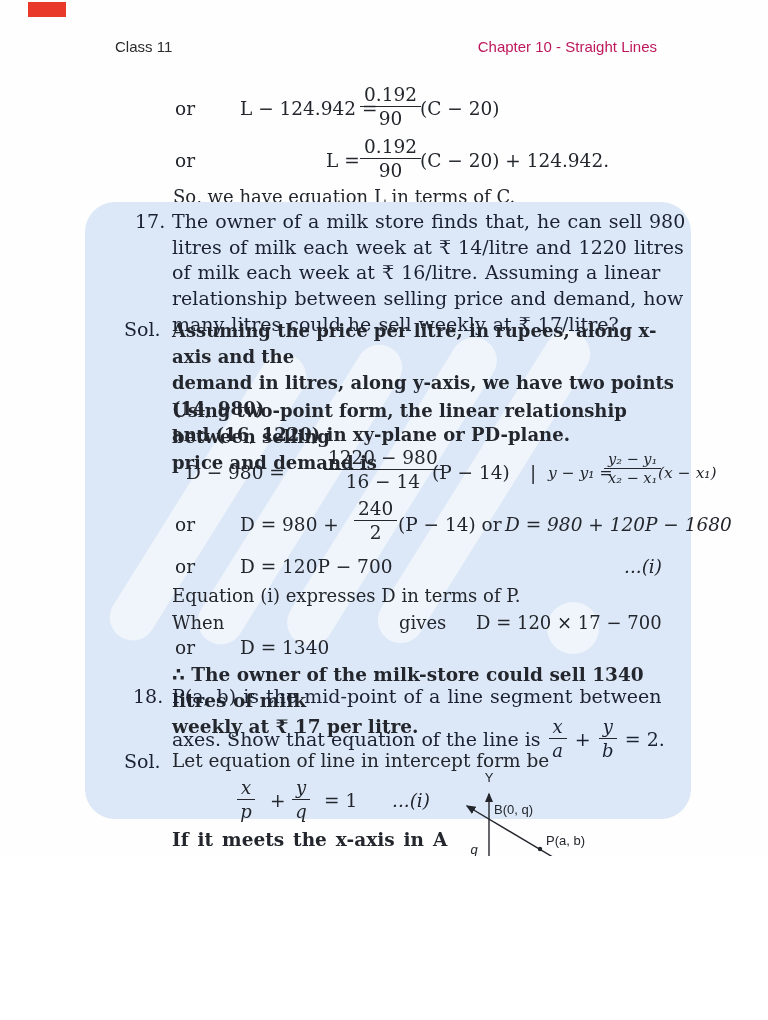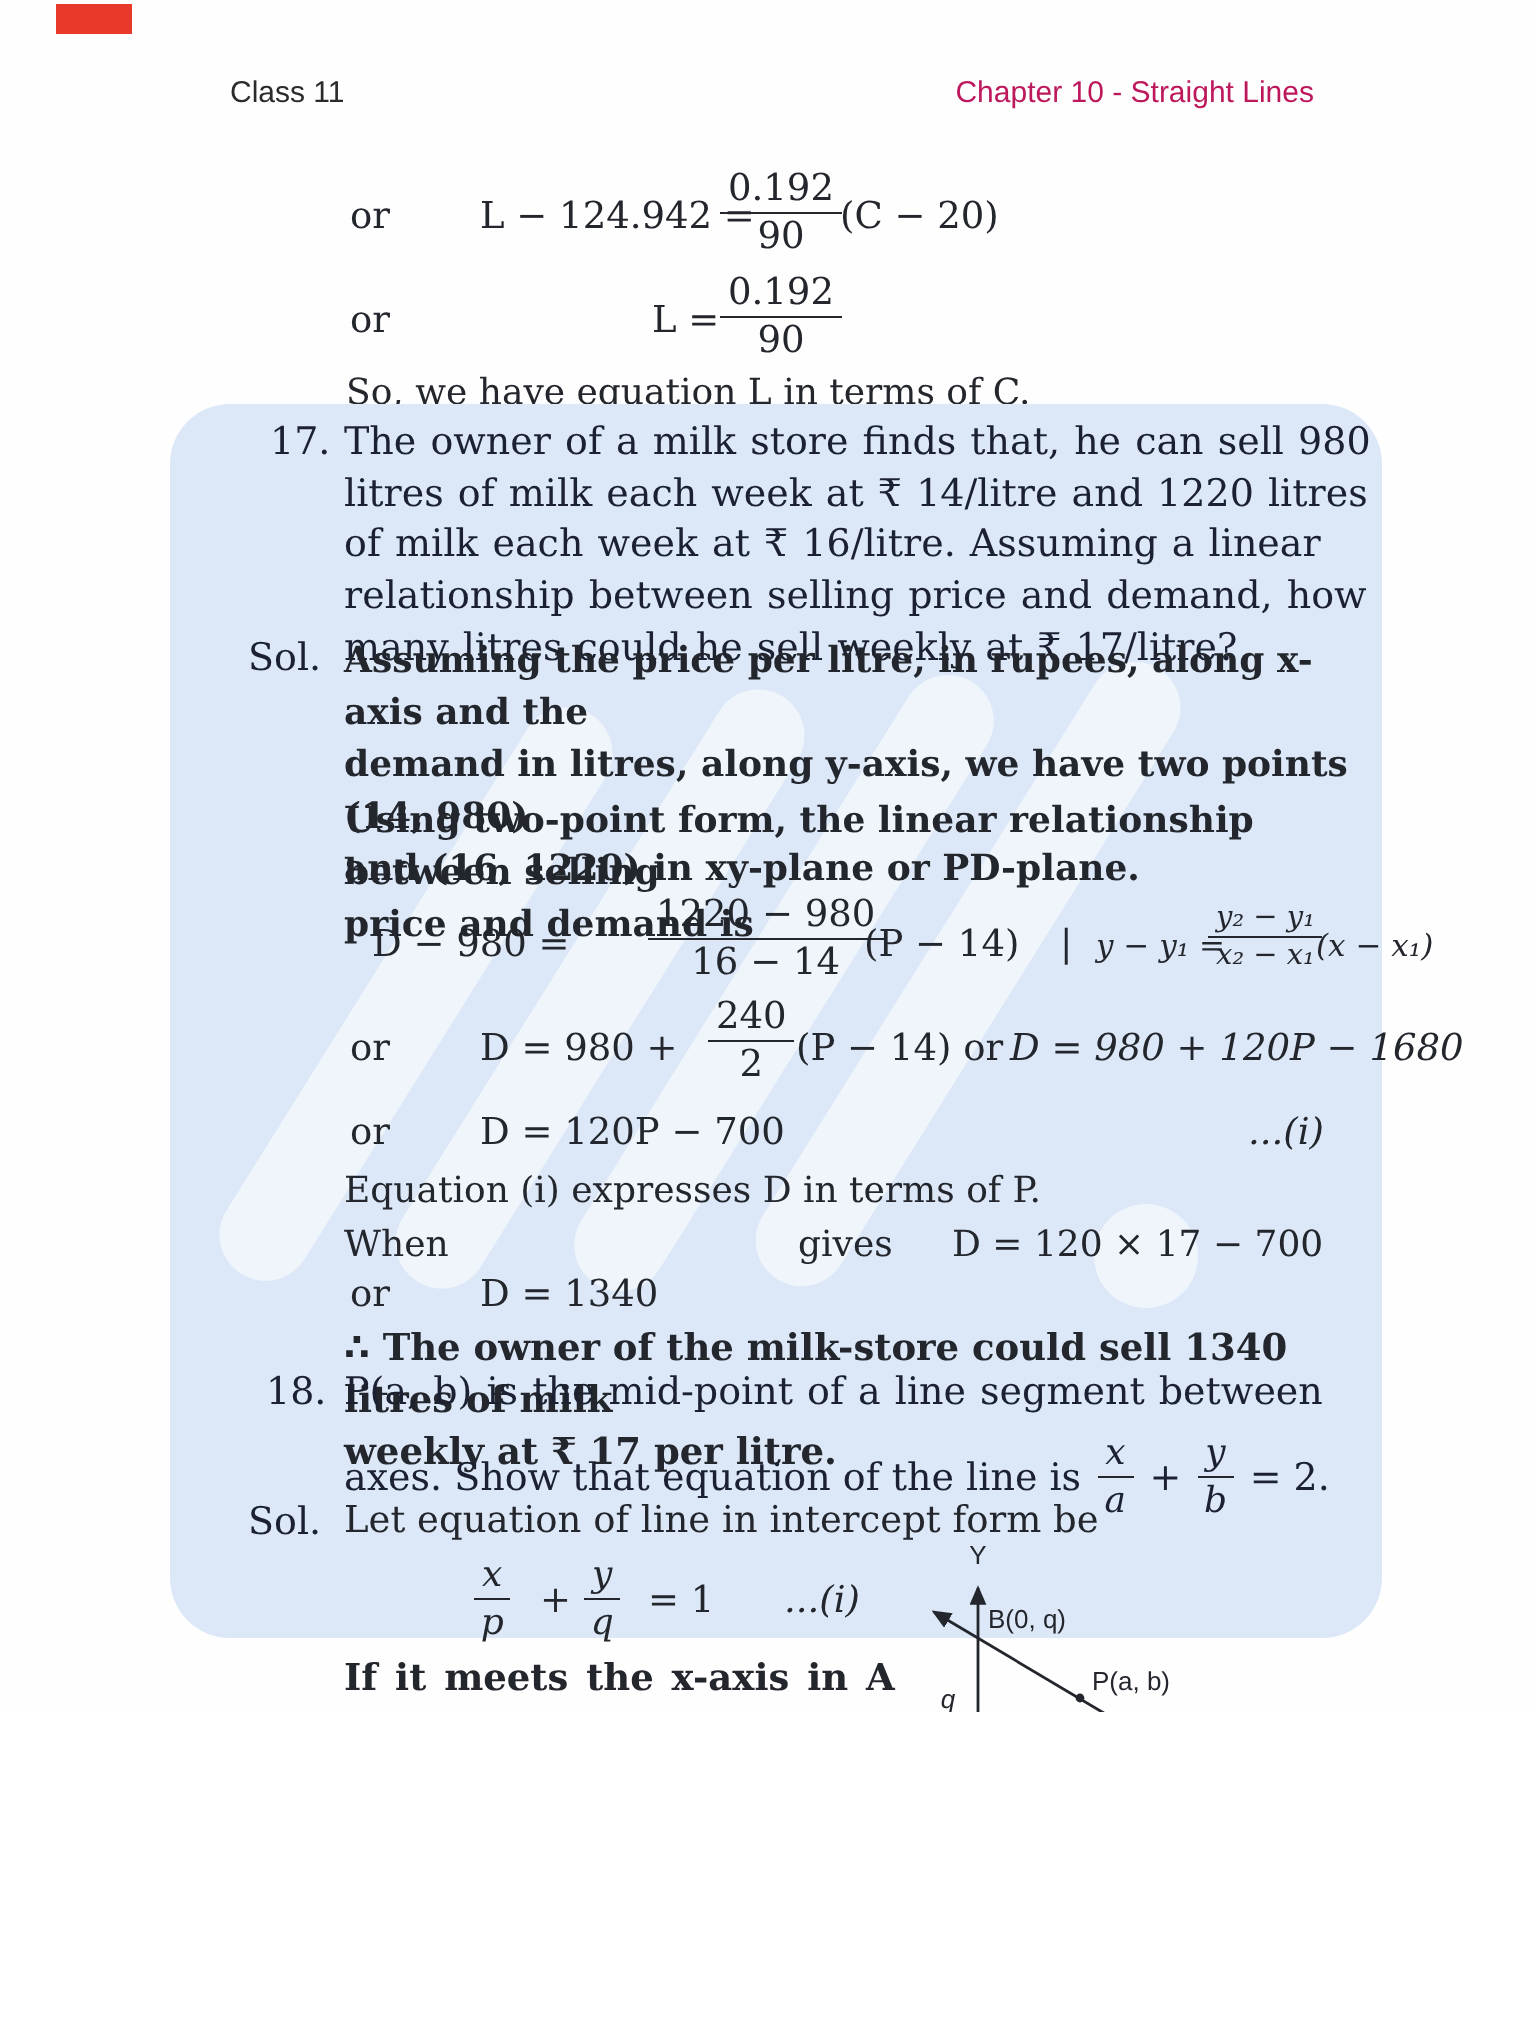--- a/index.html
+++ b/index.html
@@ -41,20 +41,21 @@
     <span class="abs eqtxt" style="left:420px;top:14px;">(C − 20)</span>
   </div>
 
   <div class="abs" style="left:0;top:136px;width:768px;height:52px;">
     <span class="abs eqtxt" style="left:175px;top:14px;">or</span>
     <span class="abs eqtxt" style="left:326px;top:14px;">L =</span>
     <span class="abs frac eqtxt" style="left:360px;top:0;">
       <span class="fnum">0.192</span>
       <span class="fden">90</span>
     </span>
+    <span class="abs eqtxt" style="left:420px;top:14px;">(C − 20) + 124.942.</span>
   </div>
 
   <div class="abs body18" style="left:173px;top:184px;">So, we have equation L in terms of C.</div>
 
   <div class="abs highlight" style="left:85px;top:202px;width:606px;height:617px;">
     <div class="abs" style="inset:0;overflow:hidden;border-radius:30px;">
       <div class="wm-bar" style="left:100px;top:130px;width:46px;height:330px;"></div>
       <div class="wm-bar" style="left:192px;top:120px;width:46px;height:345px;"></div>
       <div class="wm-bar" style="left:284px;top:112px;width:46px;height:355px;"></div>
       <div class="wm-bar" style="left:376px;top:105px;width:46px;height:360px;"></div>

